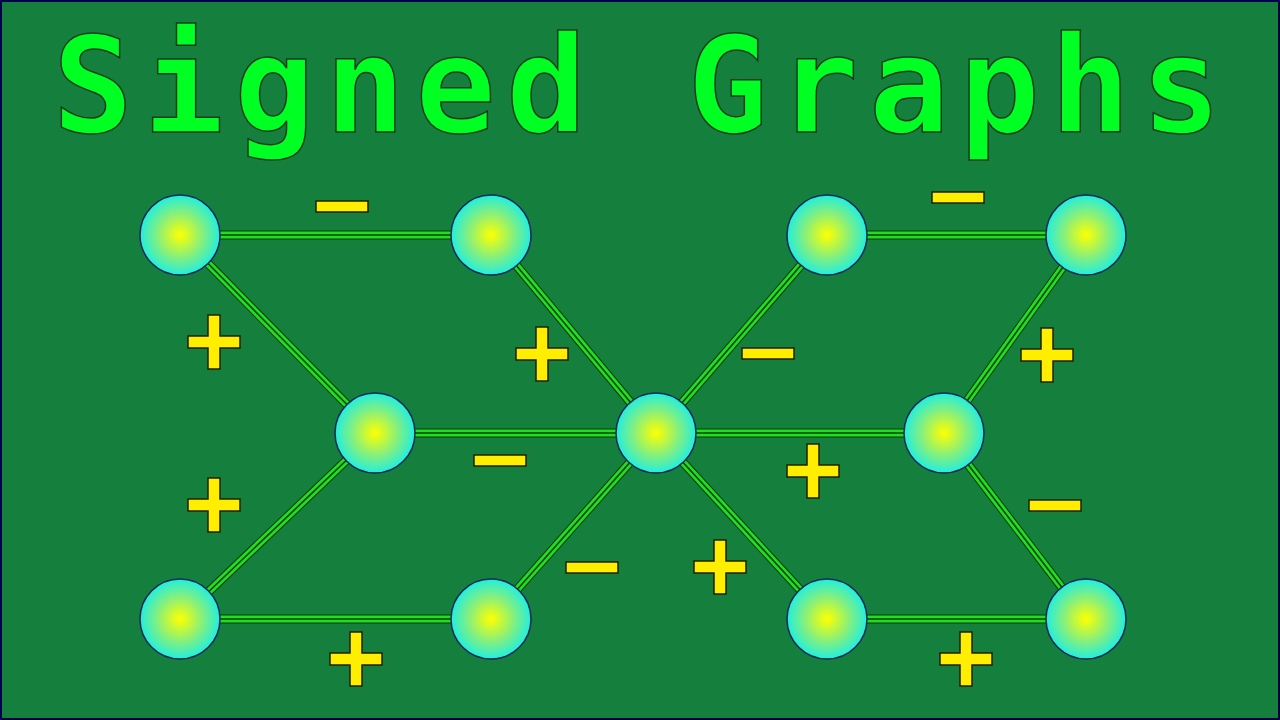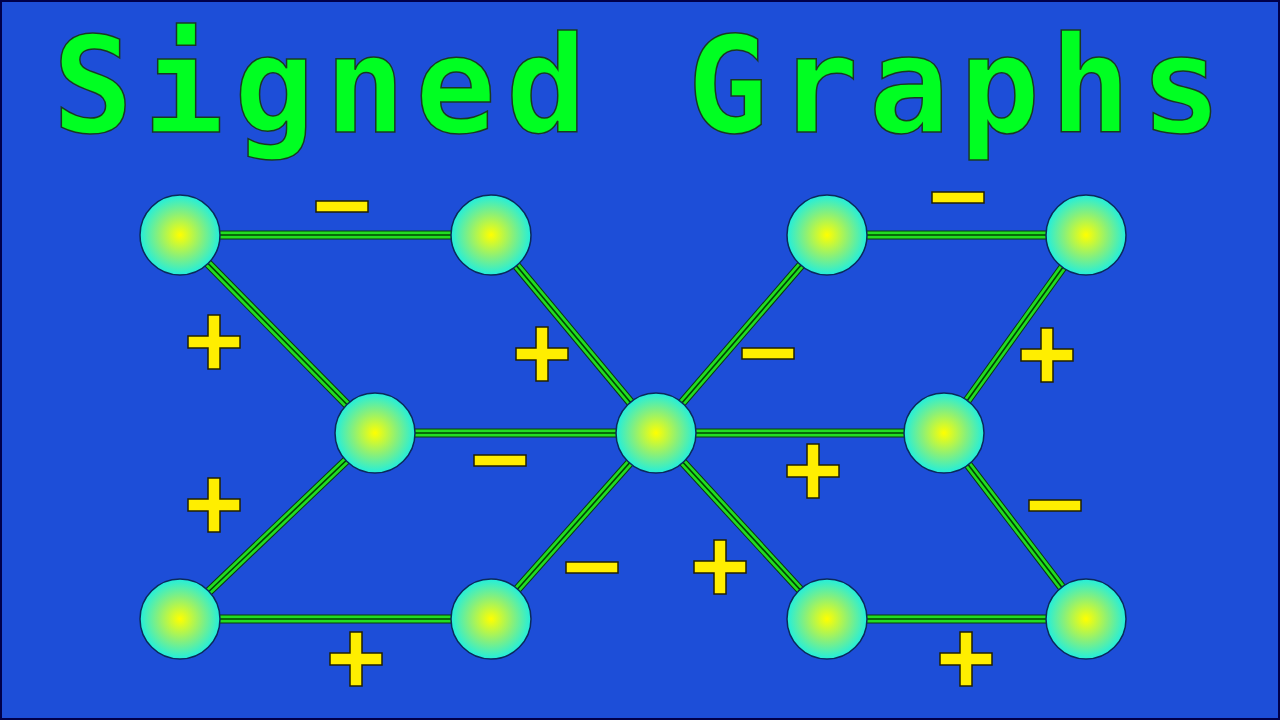--- a/index.html
+++ b/index.html
@@ -1,19 +1,19 @@
 <!DOCTYPE html>
 <html><head>
   <meta charset="utf-8">
   <style>
     html, body { margin: 0; padding: 0; background: #0000ee; }
     #stage {
       position: relative;
       width: 1280px; height: 720px;
-      background: #1d4ed8;
+      background: #15803d;
       box-sizing: border-box;
       border: 2px solid #00004a;
       overflow: hidden;
     }
     #title {
       position: absolute;
       left: 0; top: 14px; width: 1280px;
       text-align: center;
       font-family: "DejaVu Sans Mono", "Liberation Mono", monospace;
       font-weight: bold;

